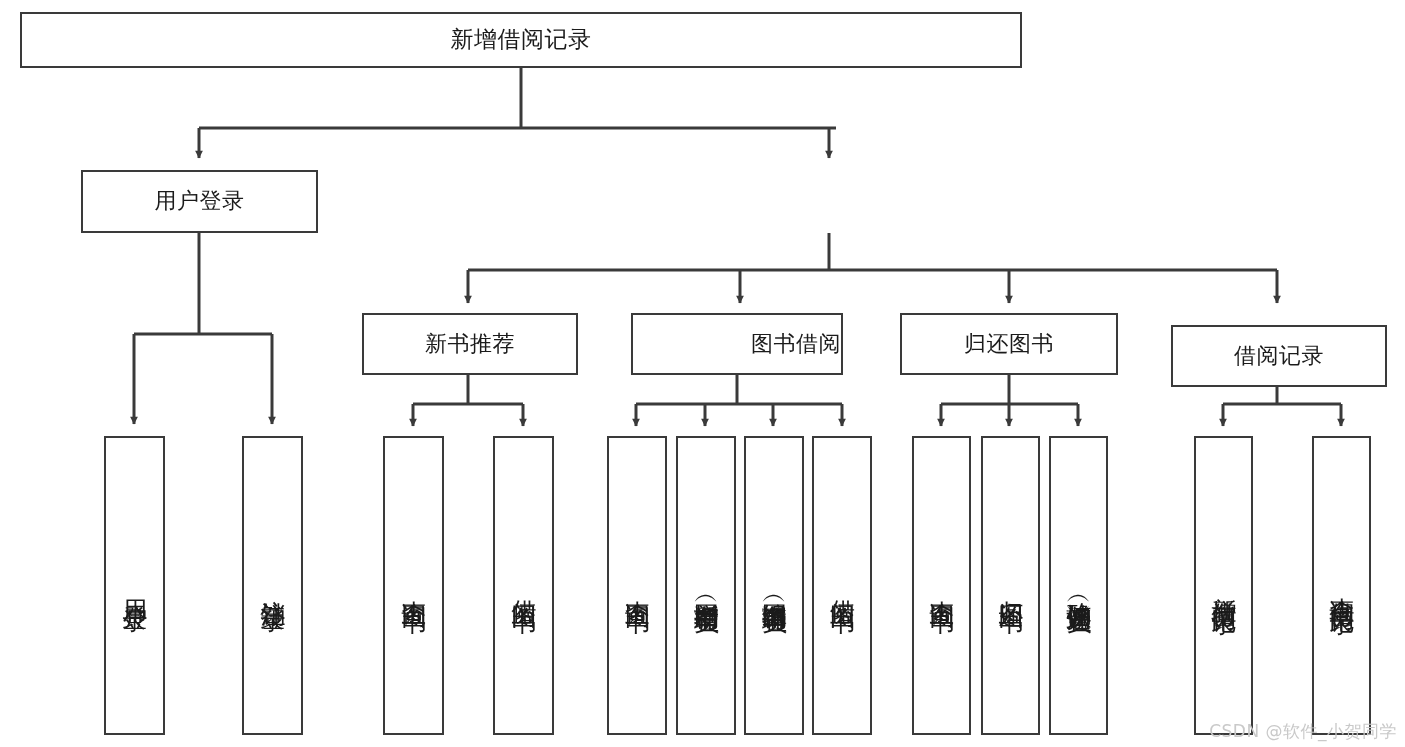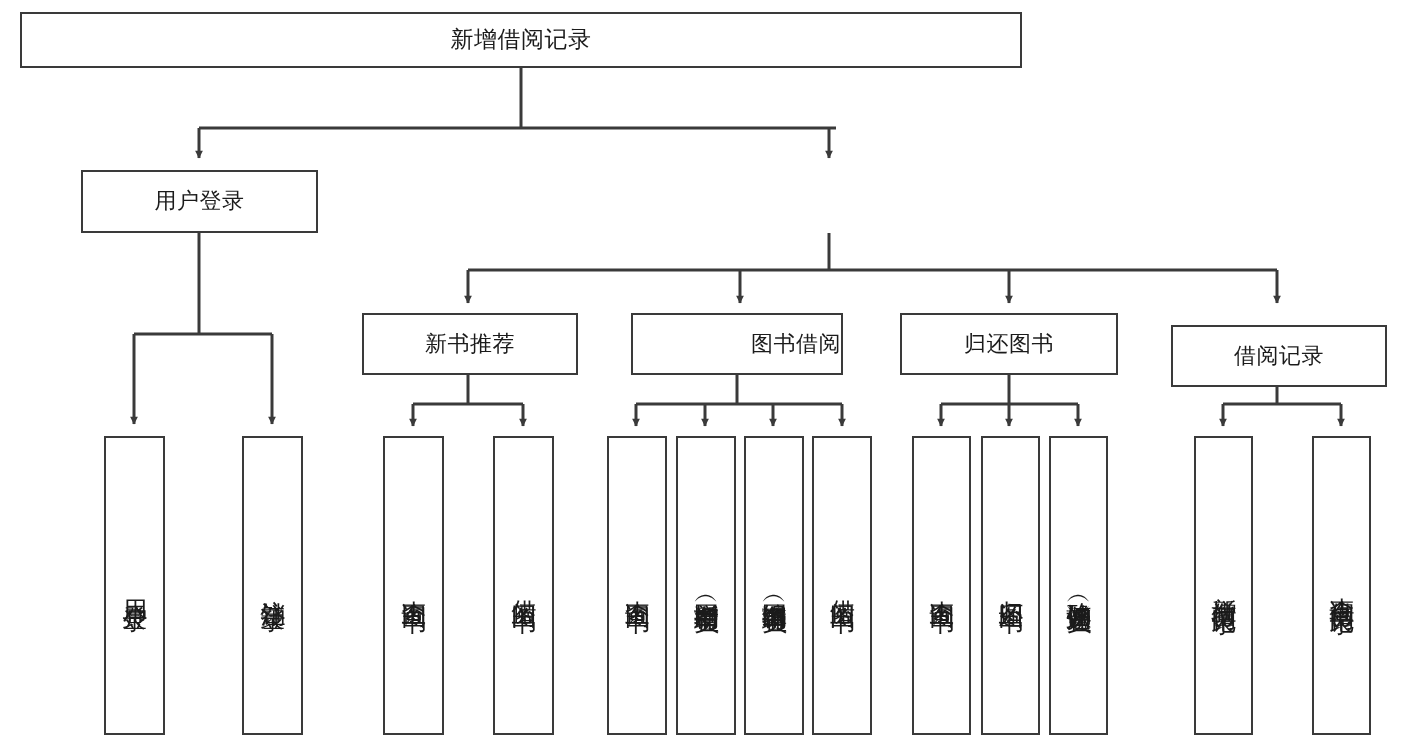--- a/index.html
+++ b/index.html
@@ -204,14 +204,15 @@
   </div>
 
   <div class="node vertical" style="left:1194px; top:436px; width:59px; height:299px;">
     <span class="label">新增借阅记录</span>
   </div>
 
   <div class="node vertical" style="left:1312px; top:436px; width:59px; height:299px;">
     <span class="label">查询借阅记录</span>
   </div>
 
+  <div class="watermark">CSDN @软件_小贺同学</div>
 
 </div>
 
 </body></html>

